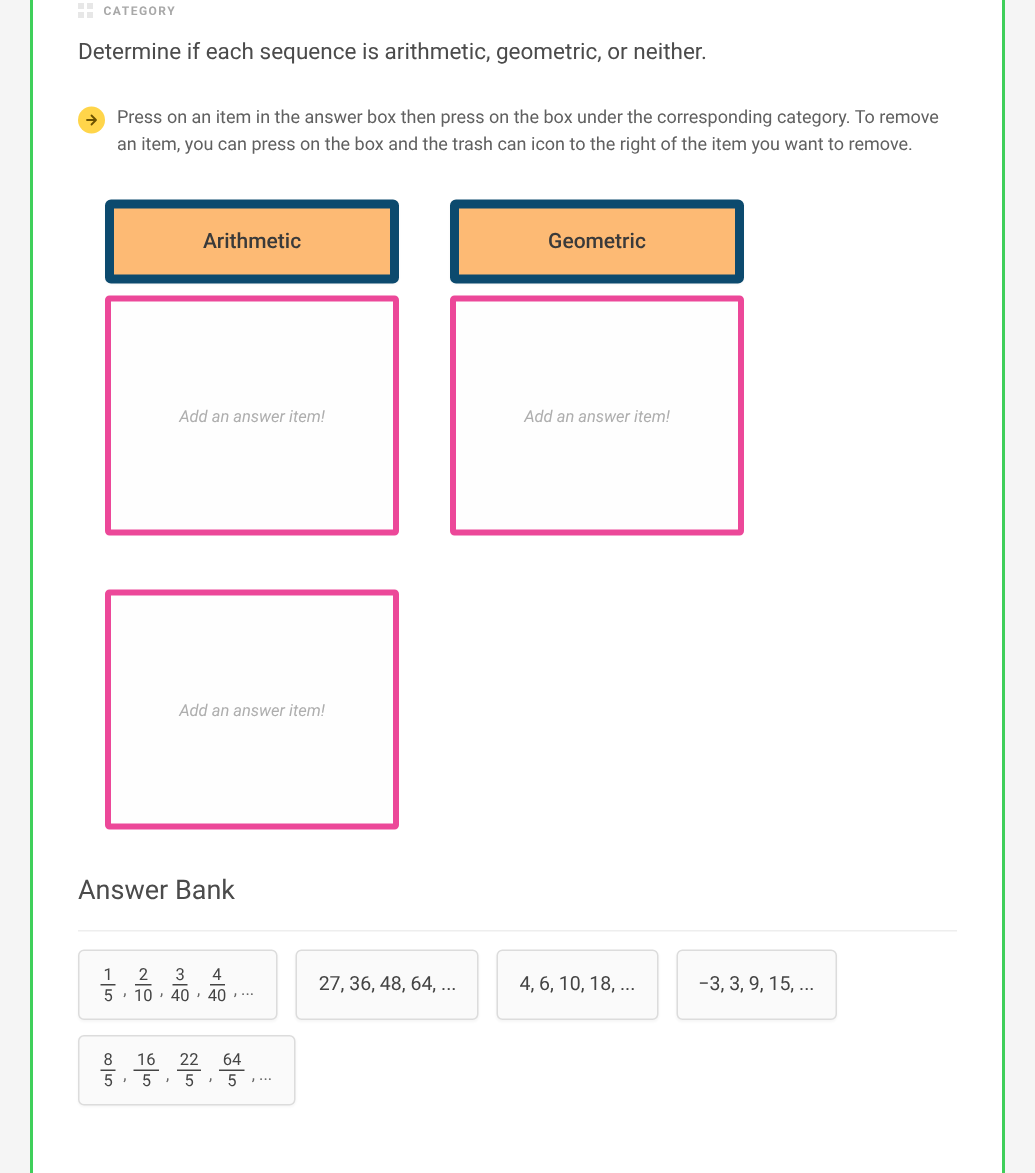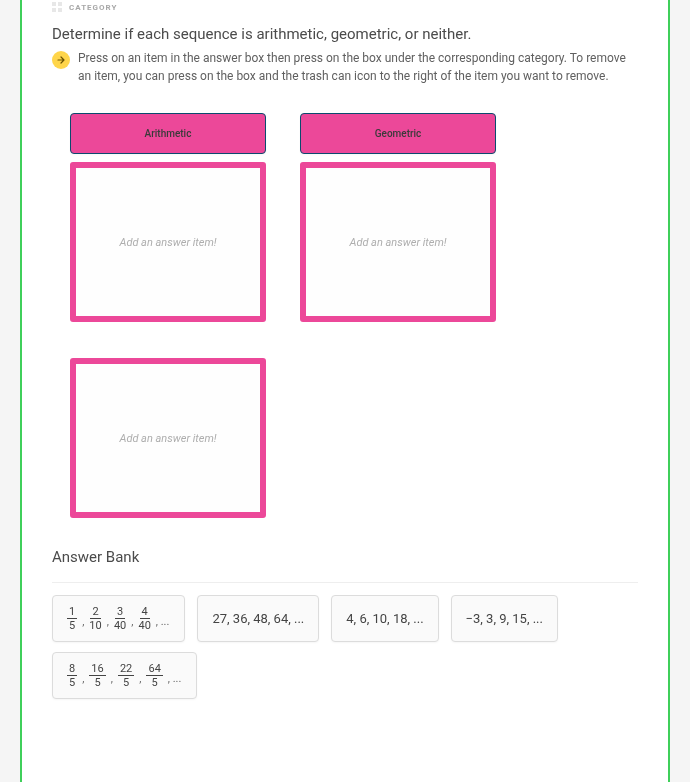--- a/index.html
+++ b/index.html
@@ -30,21 +30,21 @@
     }
     .category-icon {
       display: inline-block;
       vertical-align: middle;
       margin-right: 4px;
       opacity: .35;
     }
     .question-text {
       color: #4b4b4b;
       font-size: 15px;
-      margin-bottom: 4px;
+      margin-bottom: 24px;
       line-height: 1.4;
     }
     .hint-row {
       display: flex;
       gap: 8px;
       margin-bottom: 28px;
     }
     .hint-icon {
       flex: 0 0 18px;
       height: 18px;
@@ -64,48 +64,48 @@
       display: flex;
       flex-wrap: wrap;
       gap: 28px 34px;
       margin-left: 18px;
       margin-bottom: 30px;
     }
     .drop-col {
       width: 196px;
     }
     .drop-header {
-      border: 1px solid #0c4a6e;
+      border: 6px solid #0c4a6e;
       border-radius: 4px;
-      background: #ec4899;
+      background: #fdba74;
       text-align: center;
       padding: 14px 8px;
-      font-size: 10px;
+      font-size: 14px;
       color: #3a3a3a;
       font-weight: 500;
       box-shadow: 0 1px 2px rgba(0,0,0,.03);
     }
     .drop-zone {
-      border: 6px solid #ec4899;
+      border: 4px solid #ec4899;
       border-radius: 3px;
       height: 160px;
       margin-top: 8px;
       display: flex;
       align-items: center;
       justify-content: center;
       background: #fefefe;
     }
     .drop-placeholder {
       color: #aeaeae;
       font-style: italic;
       font-size: 11px;
     }
     .bank-title {
       color: #4b4b4b;
-      font-size: 15px;
+      font-size: 18px;
       margin: 0 0 16px 0;
     }
     .bank {
       border-top: 1px solid #eee;
       padding-top: 12px;
       display: flex;
       flex-wrap: wrap;
       gap: 10px 12px;
     }
     .tile {

